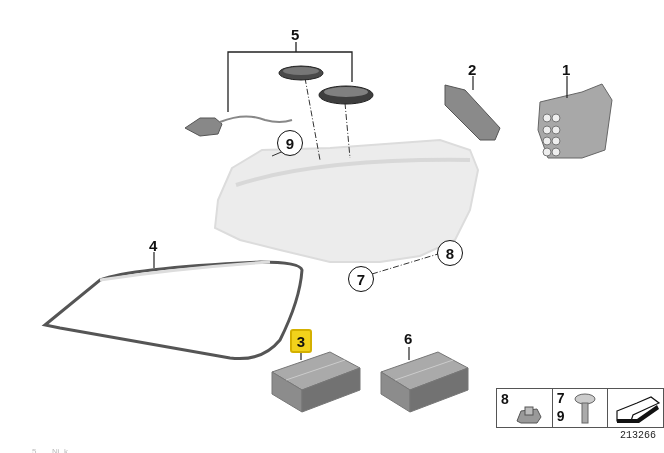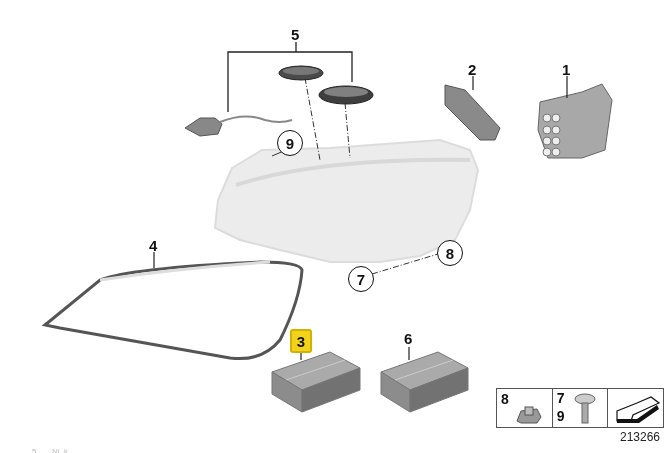--- a/index.html
+++ b/index.html
@@ -7,21 +7,21 @@
   .abs{position:absolute;}
   .num{position:absolute;font-weight:bold;font-size:15px;color:#111;line-height:1;}
   .circ{position:absolute;width:26px;height:26px;border:1.5px solid #111;border-radius:50%;background:#fff;
         display:flex;align-items:center;justify-content:center;font-weight:bold;font-size:15px;color:#111;box-sizing:border-box;}
   .hl{position:absolute;background:#f2d21b;border:2px solid #d4b000;border-radius:3px;width:18px;height:20px;
       display:flex;align-items:center;justify-content:center;font-weight:bold;font-size:15px;color:#111;}
   .legend{position:absolute;left:496px;top:388px;width:166px;height:38px;border:1px solid #555;display:flex;background:#fff;}
   .legend .cell{flex:1;border-right:1px solid #555;position:relative;}
   .legend .cell:last-child{border-right:none;}
   .legend .lnum{position:absolute;font-weight:bold;font-size:14px;color:#111;}
-  .code{position:absolute;left:620px;top:430px;font-size:12px;color:#222;}
+  .code{position:absolute;left:620px;top:430px;font-size:10px;color:#222;font-family:Liberation Mono, monospace;}
   .foot{position:absolute;left:32px;top:447px;font-size:8px;color:#bbb;}
 </style>
 </head>
 <body>
 
 <svg class="abs" style="left:0;top:0" width="664" height="453">
   <path d="M232,168 L262,150 L330,148 L440,140 L470,150 L478,170 L470,210 L455,240 L420,256 L380,262 L330,262 L280,250 L240,240 L215,228 L218,200 Z" fill="#ececec" stroke="#dcdcdc" stroke-width="2"></path>
   <path d="M236,185 Q320,158 470,160" stroke="#d8d8d8" stroke-width="4" fill="none"></path>
 
   <line x1="305" y1="78" x2="320" y2="160" stroke="#333" stroke-width="1" stroke-dasharray="6,2,1,2"></line>

